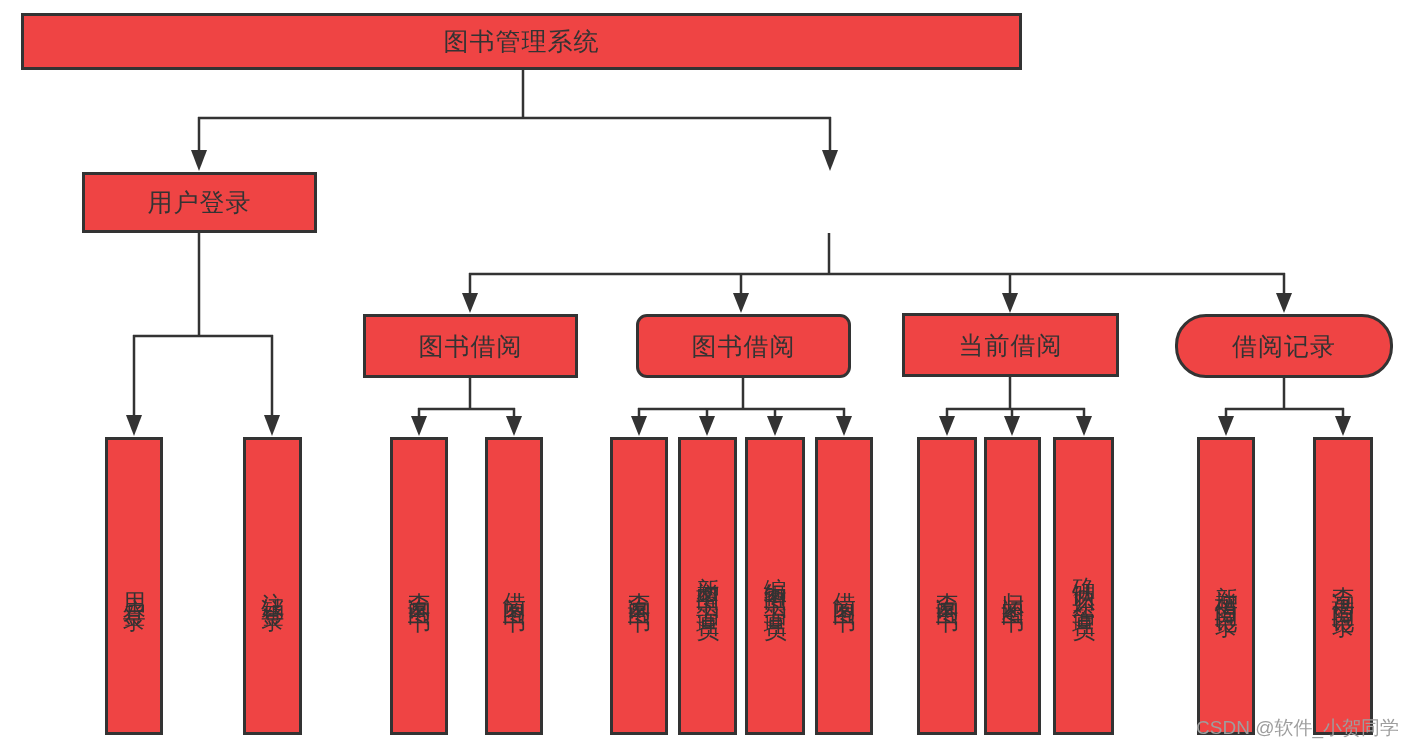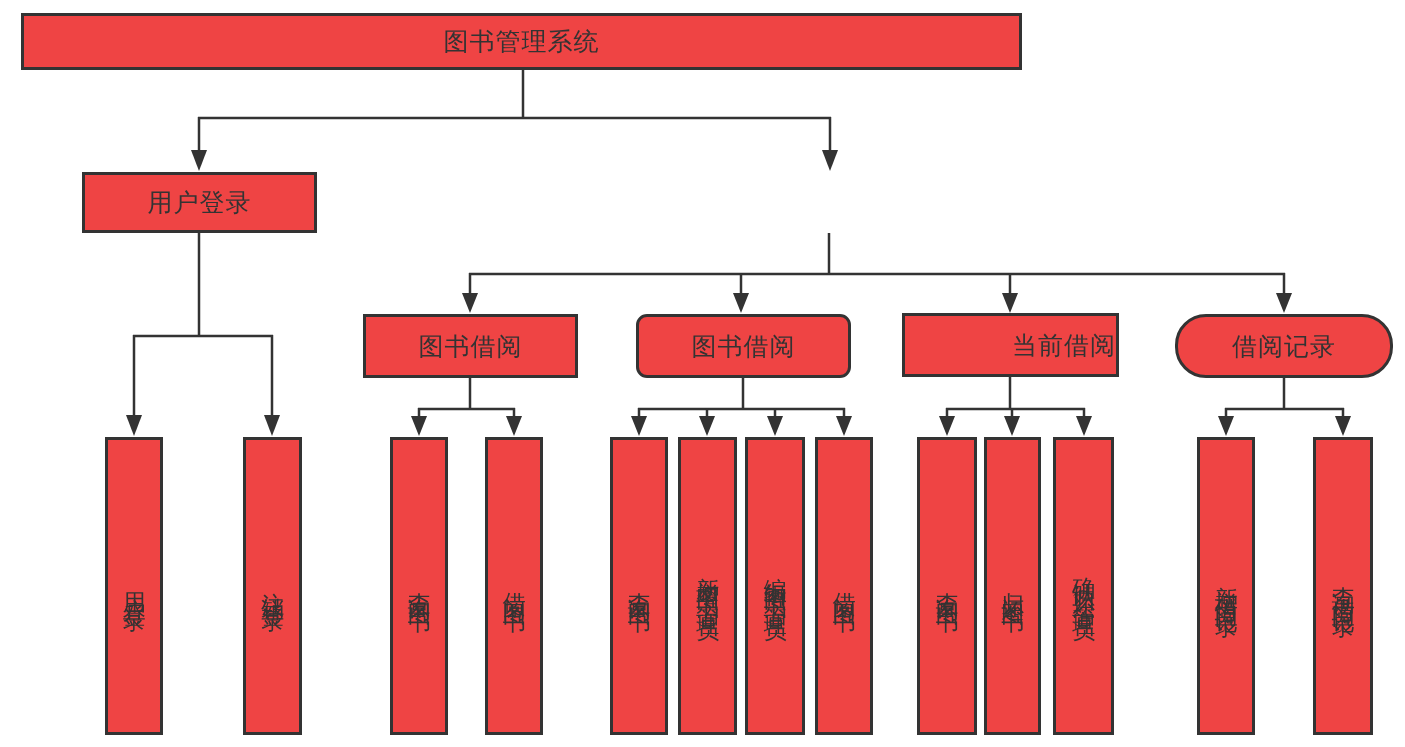--- a/index.html
+++ b/index.html
@@ -28,21 +28,21 @@
     color:var(--text);
     box-sizing:border-box;
   }
   .hnode{font-size:25px;letter-spacing:1px;white-space:nowrap;}
   .root{left:21px;top:13px;width:1001px;height:57px;}
   .lvl2-user{left:82px;top:172px;width:235px;height:61px;}
   .lvl2-book{left:712px;top:171px;width:234px;height:62px;}
   .lvl3{top:314px;height:64px;}
   .l3-rec{left:363px;width:215px;}
   .l3-borrow{left:636px;width:215px;border-radius:11px;}
-  .l3-current{left:902px;top:313px;width:217px;justify-content:flex-end;}
+  .l3-current{left:902px;top:313px;width:217px;}
   .l3-record{left:1175px;width:218px;border-radius:31px;}
   .leaf{
     top:437px;height:298px;width:58px;
   }
   .leaf span{
     writing-mode:vertical-rl;
     text-orientation:mixed;
     font-size:23px;
     letter-spacing:6px;
     line-height:1.1;
@@ -208,13 +208,14 @@
   <div class="node leaf leaf11">
     <span>确认归还（管理员）</span>
   </div>
   <div class="node leaf leaf12">
     <span>新增借阅记录</span>
   </div>
   <div class="node leaf leaf13">
     <span>查询借阅记录</span>
   </div>
 
+  <div id="watermark">CSDN @软件_小贺同学</div>
 </div>
 
 </body></html>

